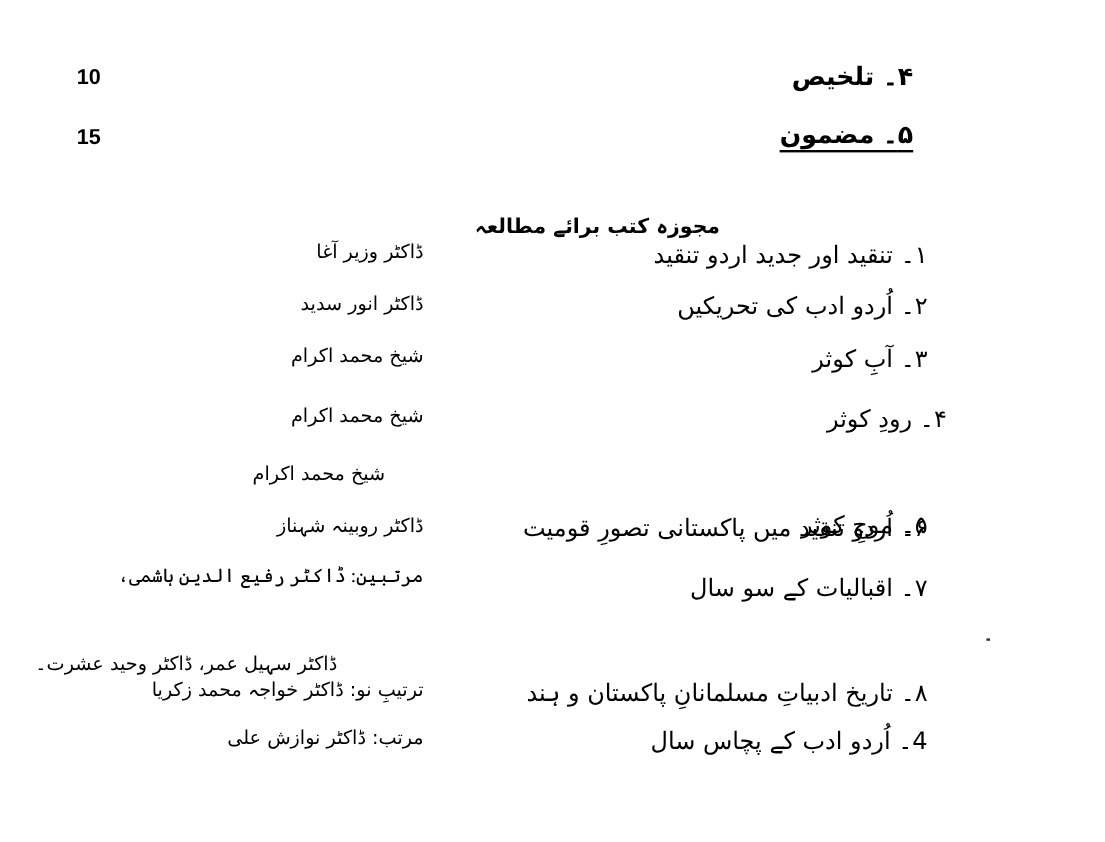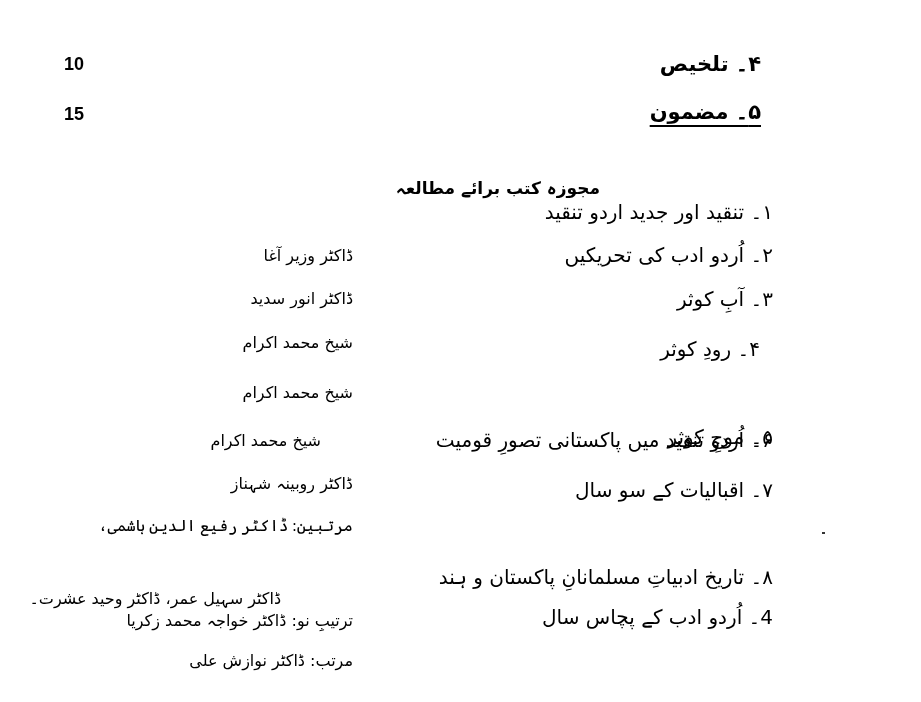--- a/index.html
+++ b/index.html
@@ -43,21 +43,20 @@
       font-size: 17px;
       text-align: center;
     }
     .title-col {
       font-size: 20px;
       text-align: right;
     }
     .author-col {
       font-size: 16px;
       text-align: left;
-      margin-top: 46px;
     }
     .dot {
       width: 3px;
       height: 2px;
       background: #333;
     }
   </style>
 </head>
 <body>
 
@@ -65,21 +64,21 @@
 <div class="abs pagenum" style="left:64px; top:54px;">10</div>
 
 <div class="abs urdu heading underlined" style="right:160px; top:100px;">۵۔ مضمون</div>
 <div class="abs pagenum" style="left:64px; top:104px;">15</div>
 
 <div class="abs urdu subtitle" style="left:400px; width:200px; top:150px;margin-top:28px;">مجوزہ کتب برائے مطالعہ</div>
 
 <div class="abs urdu title-col" style="right:148px; top:200px;">۱۔ تنقید اور جدید اردو تنقید</div>
 <div class="abs urdu title-col" style="right:148px; top:243px;">۲۔ اُردو ادب کی تحریکیں</div>
 <div class="abs urdu title-col" style="right:148px; top:287px;">۳۔ آبِ کوثر</div>
-<div class="abs urdu title-col" style="right:161px; top:337px;">۴۔ رودِ کوثر</div>
+<div class="abs urdu title-col" style="right:132px; top:337px;">۴۔ رودِ کوثر</div>
 <div class="abs urdu title-col" style="right:148px; top:385px;margin-top:40px;">۵۔ موجِ کوثر</div>
 <div class="abs urdu title-col" style="right:148px; top:428px;">۶۔ اُردو تنقید میں پاکستانی تصورِ قومیت</div>
 <div class="abs urdu title-col" style="right:148px; top:478px;">۷۔ اقبالیات کے سو سال</div>
 <div class="abs urdu title-col" style="right:148px; top:565px;">۸۔ تاریخ ادبیاتِ مسلمانانِ پاکستان و ہند</div>
 <div class="abs urdu title-col" style="right:148px; top:605px;">4۔ اُردو ادب کے پچاس سال</div>
 
 <div class="abs urdu author-col" style="right:568px; top:200px;">ڈاکٹر وزیر آغا</div>
 <div class="abs urdu author-col" style="right:568px; top:243px;">ڈاکٹر انور سدید</div>
 <div class="abs urdu author-col" style="right:568px; top:287px;">شیخ محمد اکرام</div>
 <div class="abs urdu author-col" style="right:568px; top:337px;">شیخ محمد اکرام</div>

